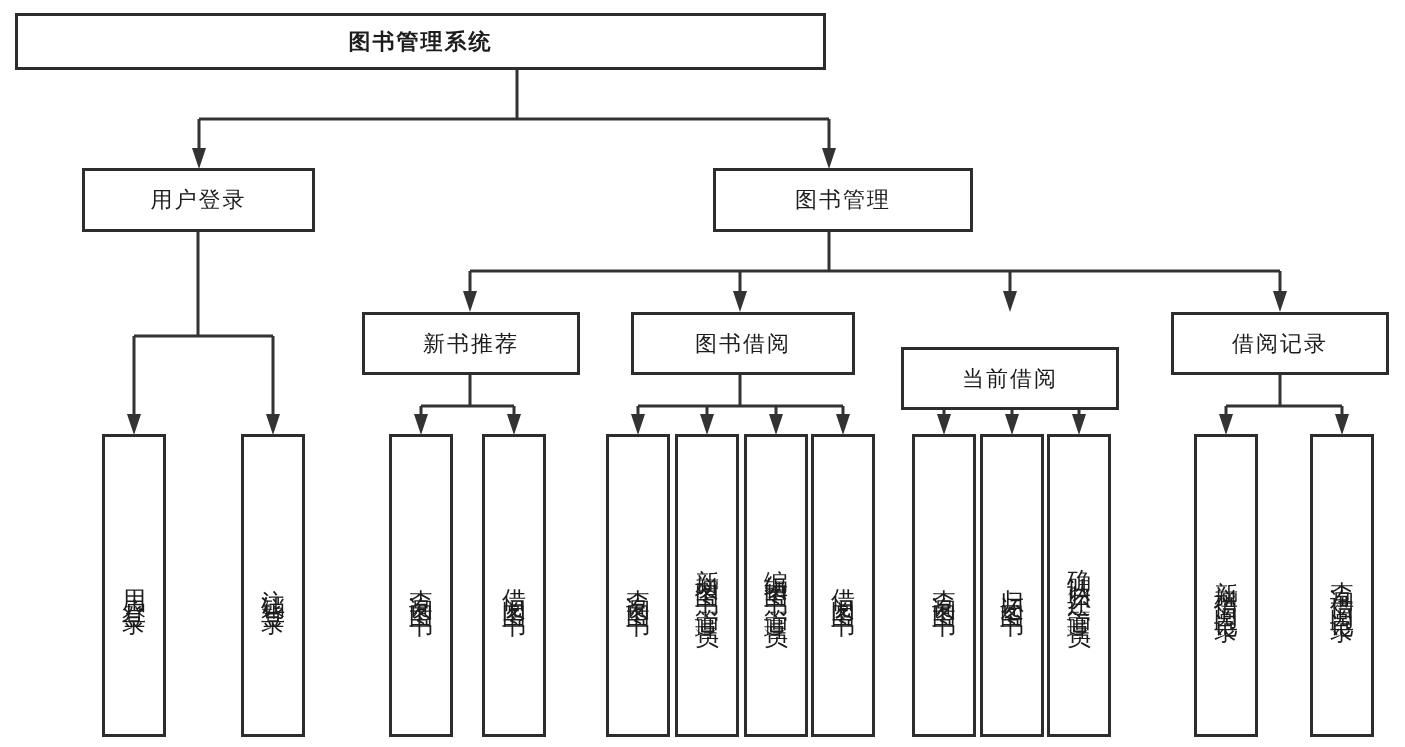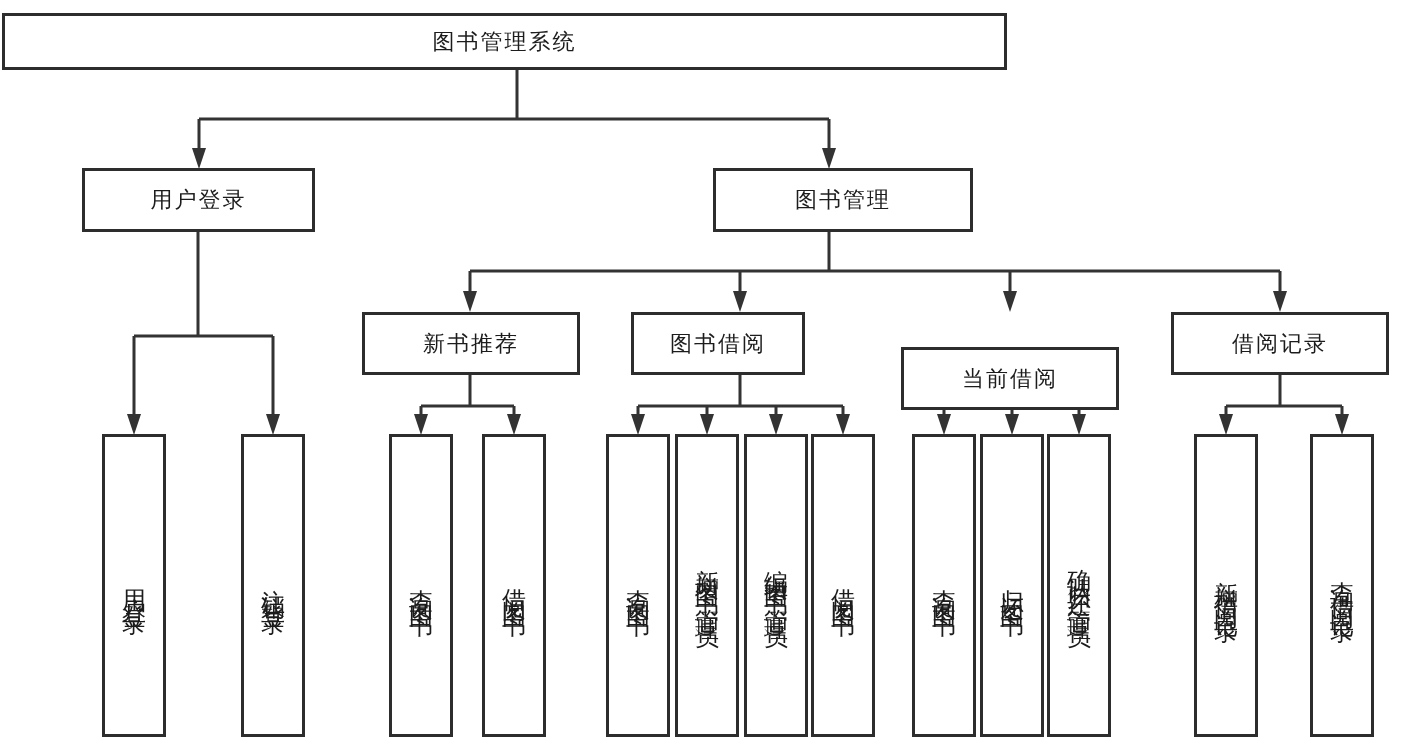--- a/index.html
+++ b/index.html
@@ -91,35 +91,35 @@
       <polygon points="769,414 783,414 776,435"></polygon>
       <polygon points="836,414 850,414 843,435"></polygon>
       <polygon points="937,414 951,414 944,435"></polygon>
       <polygon points="1005,414 1019,414 1012,435"></polygon>
       <polygon points="1072,414 1086,414 1079,435"></polygon>
       <polygon points="1219,414 1233,414 1226,435"></polygon>
       <polygon points="1335,414 1349,414 1342,435"></polygon>
     </g>
   </svg>
 
-  <div class="node hbox" style="left:2px; top:13px; width:1005px; height:57px;">
+  <div class="node hbox" style="left:15px; top:13px; width:811px; height:57px;font-weight:bold;">
     <span>图书管理系统</span>
   </div>
 
   <div class="node hbox" style="left:82px; top:168px; width:233px; height:64px;">
     <span>用户登录</span>
   </div>
   <div class="node hbox" style="left:713px; top:168px; width:260px; height:64px;">
     <span>图书管理</span>
   </div>
 
   <div class="node hbox" style="left:362px; top:312px; width:218px; height:63px;text-align:right;">
     <span>新书推荐</span>
   </div>
-  <div class="node hbox" style="left:631px; top:312px; width:174px; height:63px;">
+  <div class="node hbox" style="left:631px; top:312px; width:224px; height:63px;">
     <span>图书借阅</span>
   </div>
   <div class="node hbox" style="left:901px; top:312px; width:218px; height:63px;margin-top:35px;">
     <span>当前借阅</span>
   </div>
   <div class="node hbox" style="left:1171px; top:312px; width:218px; height:63px;">
     <span>借阅记录</span>
   </div>
 
   <div class="node vbox" style="left:102px; top:434px; width:64px; height:303px;">

